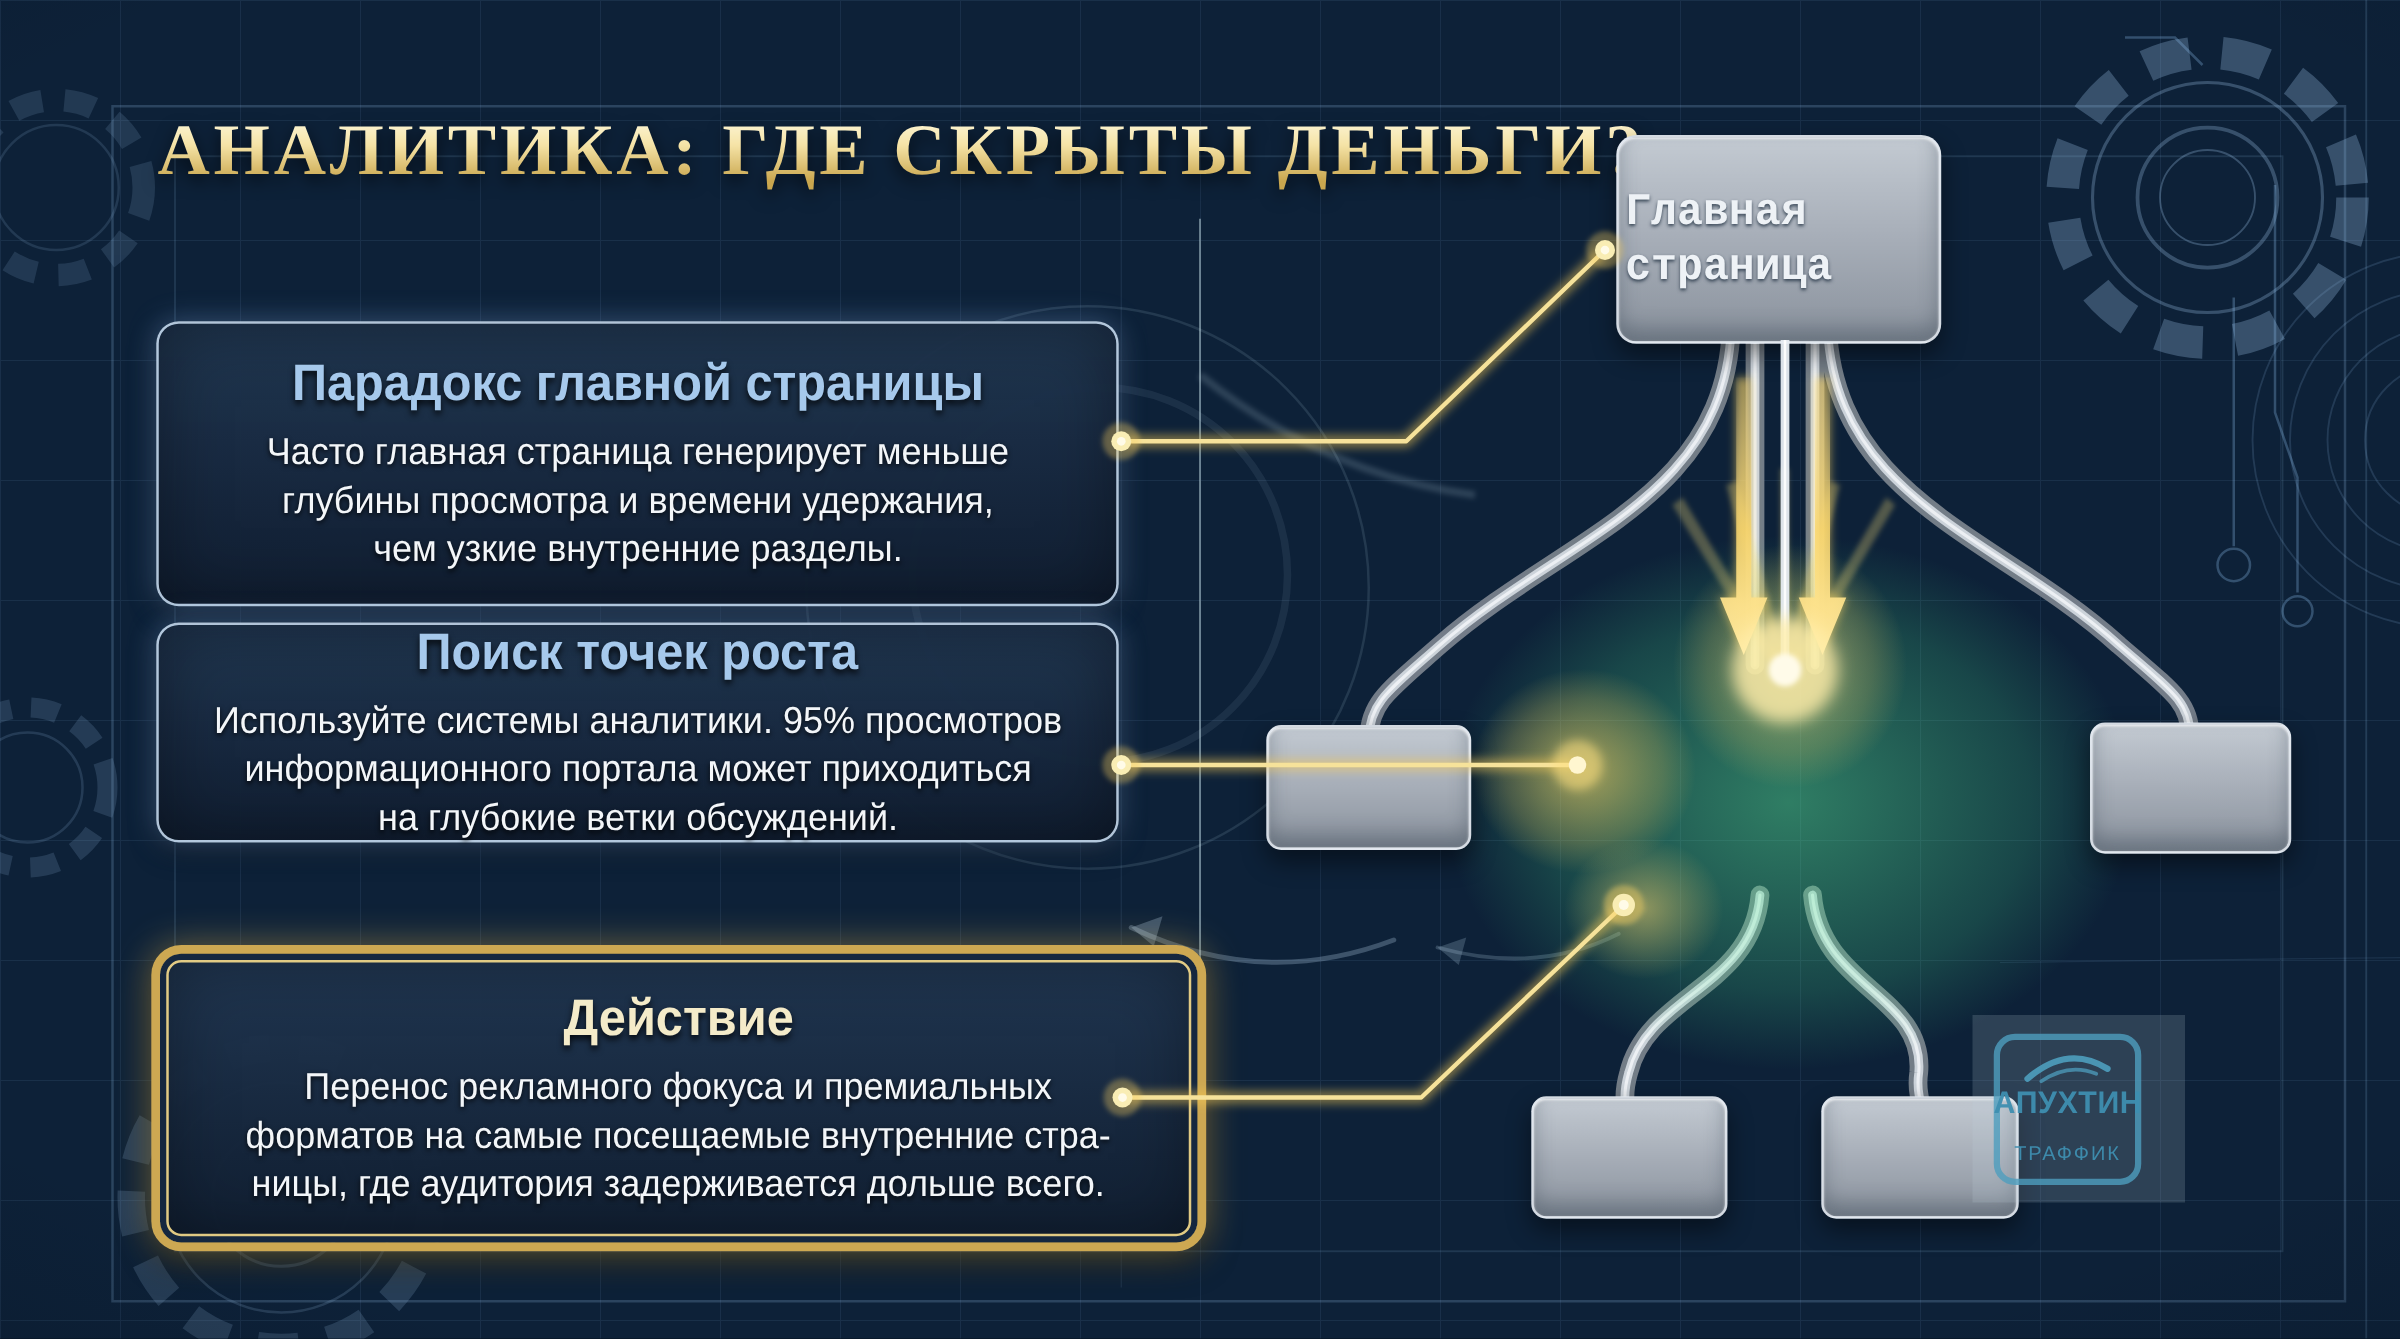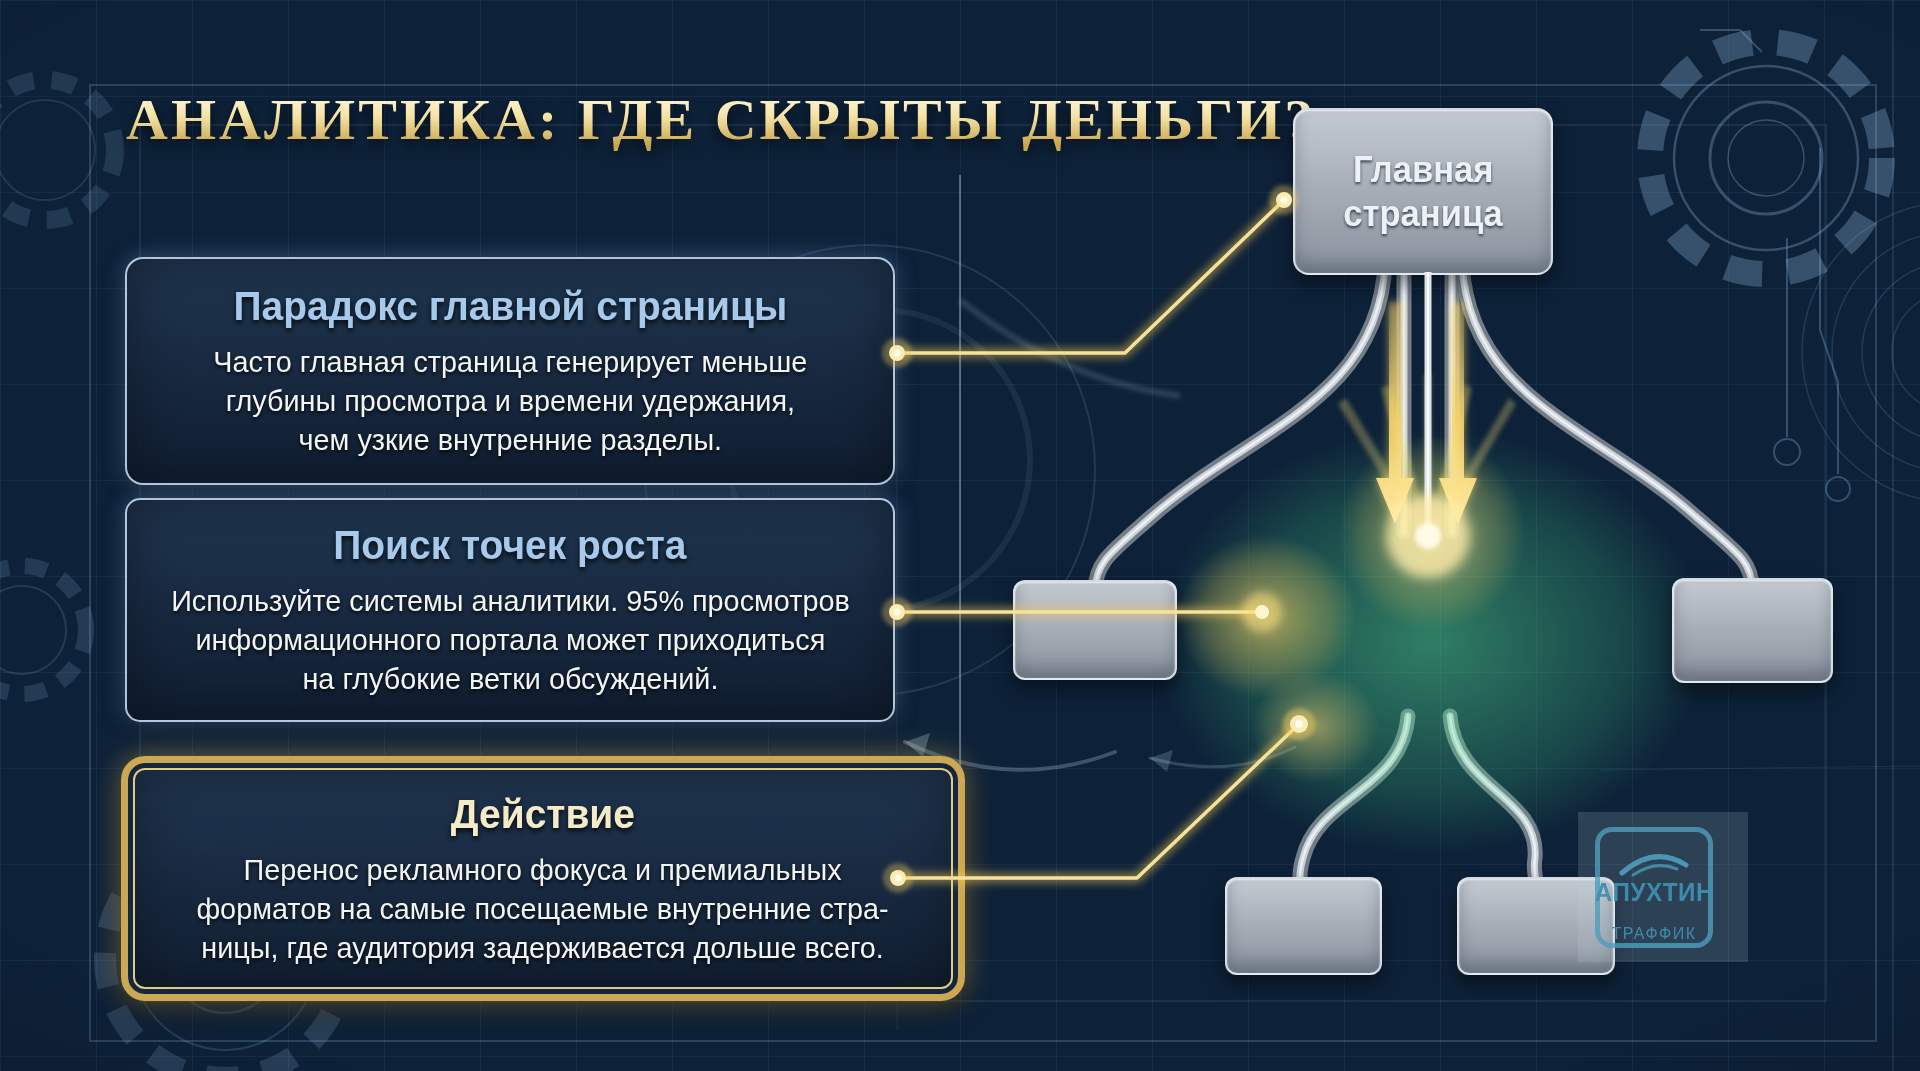--- a/index.html
+++ b/index.html
@@ -30,21 +30,21 @@
         background:linear-gradient(180deg,rgba(33,55,82,.97) 0%,rgba(21,37,58,.98) 70%,rgba(17,31,50,.98) 100%);
         border:2px solid rgba(206,226,246,.85);
         box-shadow:0 0 22px rgba(140,190,255,.35),0 8px 20px rgba(0,0,0,.5),inset 0 0 55px rgba(0,0,0,.38);
         display:flex;flex-direction:column;justify-content:center;align-items:center;
         padding:14px 18px;}
   .card-title{font-size:41px;font-weight:700;color:#a6c9ec;letter-spacing:0;
         text-shadow:0 3px 5px rgba(0,0,0,.8);transform:scaleX(.95);margin-bottom:12px;white-space:nowrap;}
   .card-body{text-align:center;transform:scaleX(.96);}
   .card-line{font-size:30px;line-height:39px;color:#f3f6f9;text-shadow:0 2px 4px rgba(0,0,0,.85);white-space:nowrap;}
   #card1{top:257px;height:228px;}
-  #card2{top:498px;height:224px;border-radius:15px;}
+  #card2{top:498px;height:176px;}
   #card3{left:121px;top:756px;width:844px;height:245px;border:7px solid #cda852;border-radius:24px;
         box-shadow:inset 0 0 0 5px #15273f,inset 0 0 0 7px rgba(237,212,136,.95),
                    0 0 30px rgba(235,196,96,.45),0 10px 24px rgba(0,0,0,.55),inset 0 0 60px rgba(0,0,0,.4);}
   #card3 .card-title{color:#f4ebc9;}
 
   
   .glow{position:absolute;pointer-events:none;}
   #glowGreen{left:1078px;top:368px;width:706px;height:548px;
      background:radial-gradient(closest-side,rgba(88,235,152,.46),rgba(70,220,140,.20) 55%,transparent 78%);}
   #glowGoldLeft{left:1152px;top:512px;width:230px;height:210px;
@@ -53,41 +53,41 @@
      background:radial-gradient(closest-side,rgba(255,226,130,.55),rgba(255,210,100,.2) 55%,transparent 78%);}
   #glowCorner{left:1230px;top:652px;width:170px;height:150px;
      background:radial-gradient(closest-side,rgba(255,216,110,.5),transparent 75%);}
 
   
   .node{position:absolute;box-sizing:border-box;border-radius:13px;
         background:linear-gradient(180deg,#c3cad2 0%,#a9b0ba 45%,#8a929d 100%);
         border:2px solid rgba(236,242,248,.75);
         box-shadow:0 9px 20px rgba(0,0,0,.45),inset 0 1px 2px rgba(255,255,255,.75),inset 0 -10px 16px rgba(42,56,72,.35);}
   #nodeRoot{left:1293px;top:108px;width:260px;height:167px;border-radius:16px;
-        display:flex;flex-direction:column;justify-content:center;align-items:center;}
+        display:flex;flex-direction:column;justify-content:center;font-family:Liberation Mono, monospace;}
   .node-label{font-size:36px;font-weight:700;line-height:44px;color:#eef2f6;
         text-shadow:0 2px 3px rgba(40,55,72,.9);transform:scaleX(.96);}
   #nodeHl{left:1258px;top:533px;width:342px;height:187px;border-radius:16px;
         background:radial-gradient(130% 130% at 50% 0%,#3c6e4d 0%,#1e4736 45%,#0f2f26 100%);
         border:3px solid #56ec9a;
         box-shadow:0 0 20px rgba(82,235,150,.85),0 0 60px rgba(70,225,140,.5),inset 0 0 38px rgba(0,0,0,.55);
         display:flex;flex-direction:column;justify-content:center;align-items:center;}
   #nodeHl .node-label{font-size:38px;line-height:48px;color:#f5e6ab;text-shadow:0 2px 5px rgba(0,0,0,.85);}
   .node-small{border-radius:12px;}
   #nodeL{left:1013px;top:580px;width:164px;height:100px;}
   #nodeR{left:1672px;top:578px;width:161px;height:105px;}
   #nodeBL{left:1225px;top:877px;width:157px;height:98px;}
   #nodeBR{left:1457px;top:877px;width:158px;height:98px;}
 
   
   .wm-chip{position:absolute;left:1578px;top:812px;width:170px;height:150px;
         background:rgba(192,210,224,.18);}
   .wm{position:absolute;left:1595px;top:827px;width:118px;height:121px;box-sizing:border-box;
         border:5px solid rgba(78,158,190,.8);border-radius:17px;
-        display:flex;flex-direction:column;justify-content:flex-end;align-items:center;
+        display:flex;flex-direction:column;justify-content:center;align-items:center;
         color:rgba(62,142,176,.95);}
   .wm-l1{font-size:25px;font-weight:700;letter-spacing:.5px;transform:scaleX(.97);}
   .wm-l2{font-size:16px;font-weight:400;letter-spacing:1.5px;margin-top:18px;}
 </style>
 </head>
 <body>
 
 <div class="stage">
 
   <div class="bg"></div>

